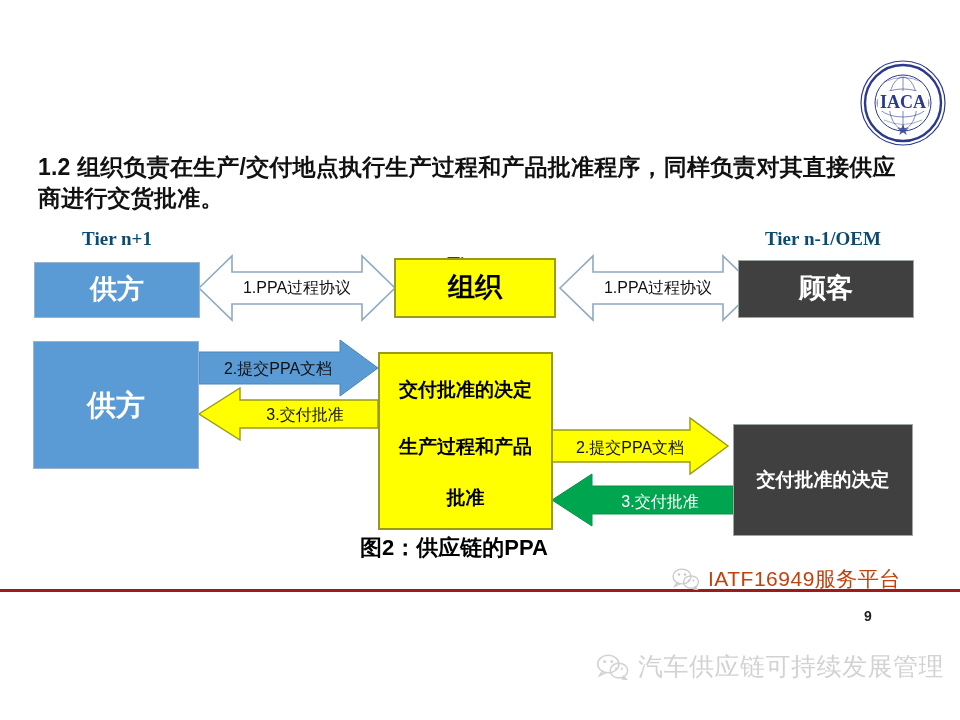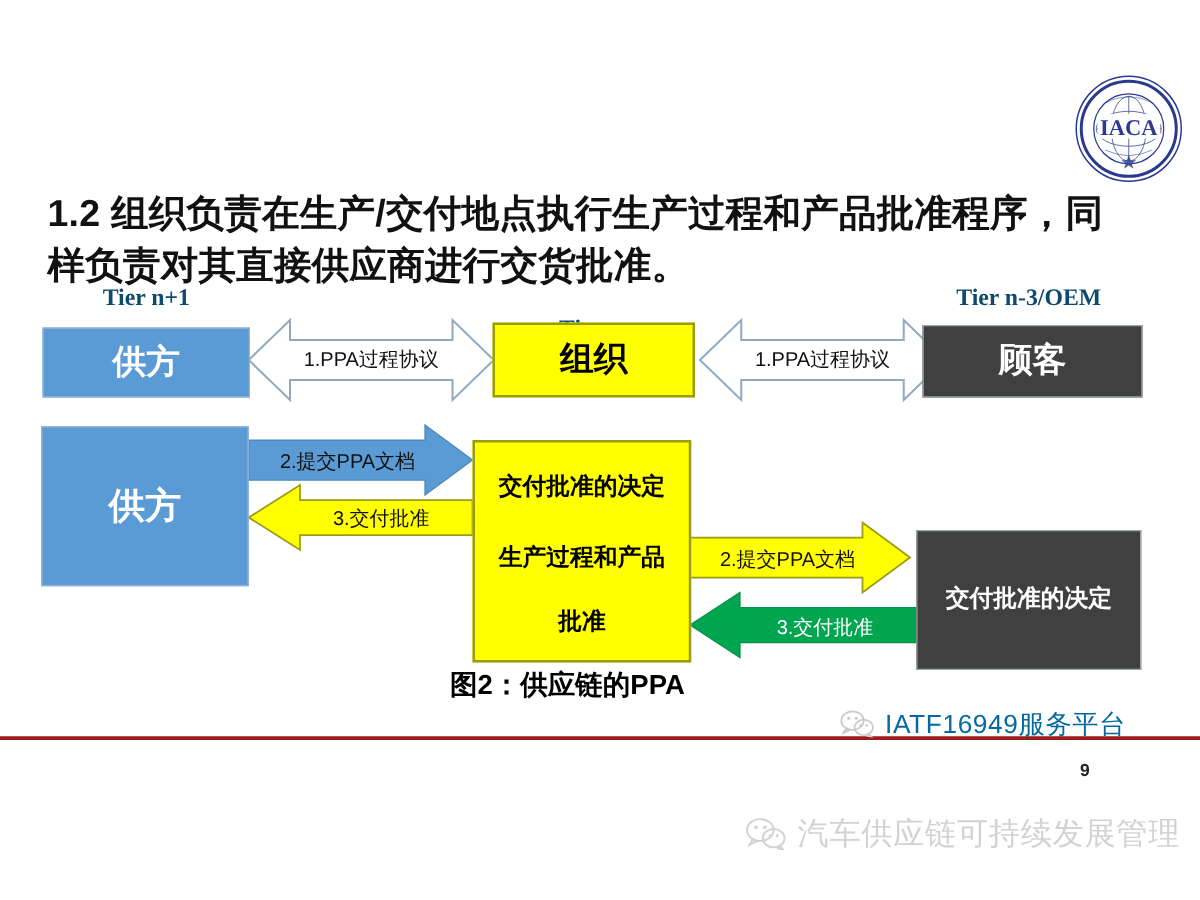--- a/index.html
+++ b/index.html
@@ -27,21 +27,21 @@
     width: 90px;
     height: 90px;
   }
 
   
   .heading {
     position: absolute;
     left: 38px;
     top: 152px;
     width: 860px;
-    font-size: 30px;
+    font-size: 23px;
     line-height: 1.35;
     font-weight: 700;
     color: #111111;
     letter-spacing: 0.2px;
   }
 
   
   .tierlabel {
     position: absolute;
     font-size: 19px;
@@ -118,21 +118,21 @@
     top: 608px;
     font-size: 14px;
     font-weight: 700;
     color: #222222;
   }
   .watermark {
     position: absolute;
     display: flex;
     align-items: center;
     gap: 8px;
-    color: #0369a1;
+    color: #c2410c;
     white-space: nowrap;
     font-weight: 500;
   }
   .wm-top { left: 672px; top: 565px; font-size: 21px; }
   .wm-bottom { left: 596px; top: 650px; font-size: 25px; color: #d2d2d2; }
   .wm-text { letter-spacing: 0.5px; }
 </style>
 </head>
 <body>
 
@@ -158,21 +158,21 @@
         <path d="M26 62 q19 9 38 0"></path>
         <path d="M26 24 q19 -9 38 0"></path>
       </g>
     </svg>
   </div>
 
   <div class="heading">1.2  组织负责在生产/交付地点执行生产过程和产品批准程序，同样负责对其直接供应商进行交货批准。</div>
 
   <div class="tierlabel" style="left:34px; top:228px; width:166px;">Tier n+1</div>
   <div class="tierlabel" style="left:389px; top:228px; width:166px;margin-top:25px;">Tier n</div>
-  <div class="tierlabel" style="left:730px; top:228px; width:186px;">Tier n-3/OEM</div>
+  <div class="tierlabel" style="left:730px; top:228px; width:186px;">Tier n-1/OEM</div>
 
   <svg class="arrowlayer" viewBox="0 0 960 720">
 
     <polygon points="199,288 232,256 232,272 362,272 362,256 395,288 362,320 362,304 232,304 232,320" fill="#ffffff" stroke="#8ea9c1" stroke-width="1.6"></polygon>
 
     <polygon points="560,288 593,256 593,272 723,272 723,256 756,288 723,320 723,304 593,304 593,320" fill="#ffffff" stroke="#8ea9c1" stroke-width="1.6"></polygon>
 
     <polygon points="199,352 340,352 340,340 378,368 340,396 340,384 199,384" fill="#5b9bd5" stroke="#4a86b8" stroke-width="1"></polygon>
 
     <polygon points="378,400 378,428 240,428 240,440 199,414 240,388 240,400" fill="#ffff00" stroke="#9a9a16" stroke-width="1.4"></polygon>

